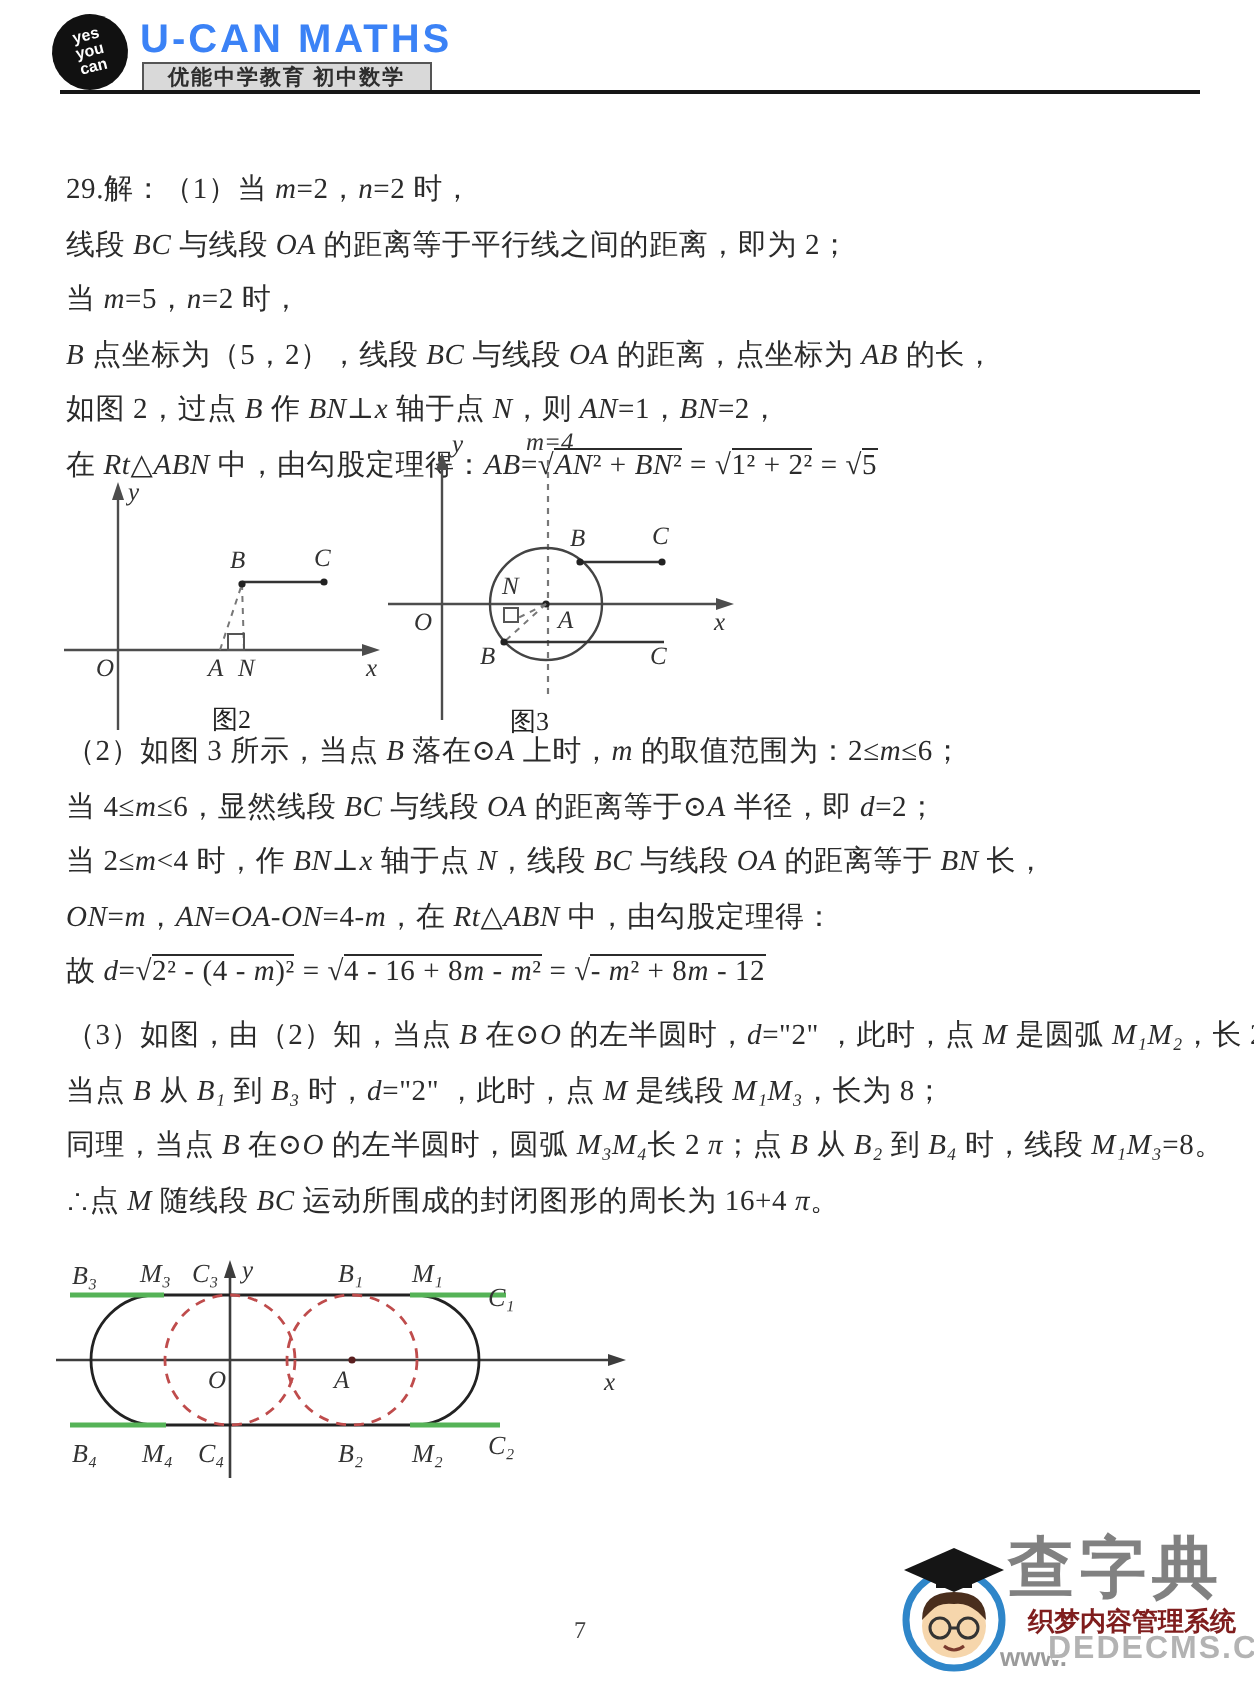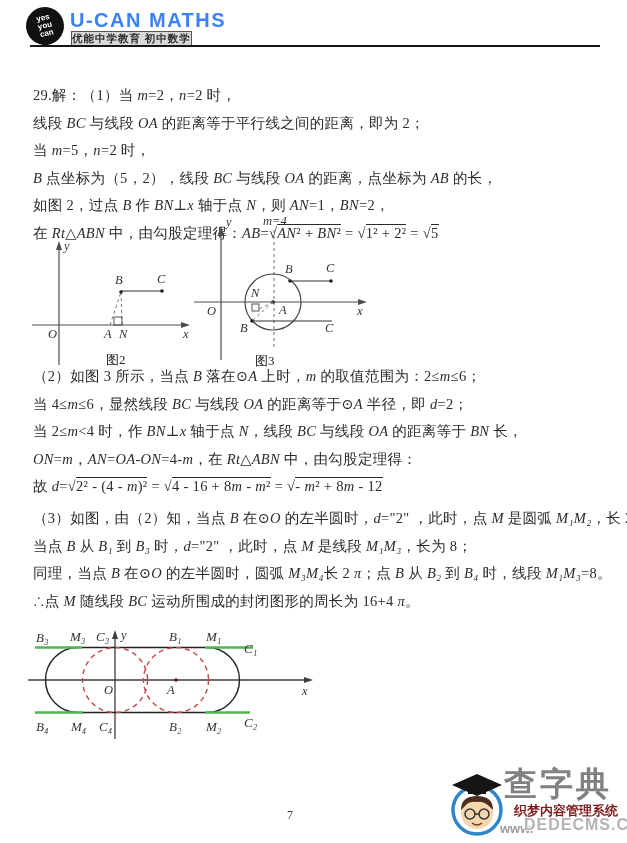--- a/index.html
+++ b/index.html
@@ -14,21 +14,21 @@
     background:#111;color:#fff;display:flex;flex-direction:column;align-items:center;justify-content:center;
     transform:rotate(-14deg);line-height:1;
   }
   .logo-blob span{font-family:"Liberation Sans",sans-serif;font-size:8px;font-weight:bold;display:block;}
   .brand-title{
     position:absolute;left:70px;top:9px;font-family:"Liberation Sans",sans-serif;
     font-size:20px;font-weight:900;letter-spacing:1.5px;color:#3b82f6;
   }
   .brand-sub{
     position:absolute;left:71px;top:31px;font-size:10.5px;font-weight:bold;color:#2e2e2e;
-    background:#d9d9d9;border:1px solid #555;padding:0 0;letter-spacing:1px;
+    background:#d9d9d9;border:1px solid #555;padding:0 12px;letter-spacing:1px;
   }
   .header-rule{position:absolute;left:30px;top:45px;width:570px;height:2px;background:#161616;}
   
   .textblock{position:absolute;left:33px;font-size:14.5px;letter-spacing:0.3px;}
   .tline{line-height:27.6px;white-space:pre;}
   .it{font-style:italic;}
   .rad{border-top:1.2px solid #2b2b2b;}
   
   .fig{position:absolute;}
   .fig text{font-size:12.5px;font-style:italic;fill:#333;font-family:"Liberation Serif","DejaVu Serif",serif;}

